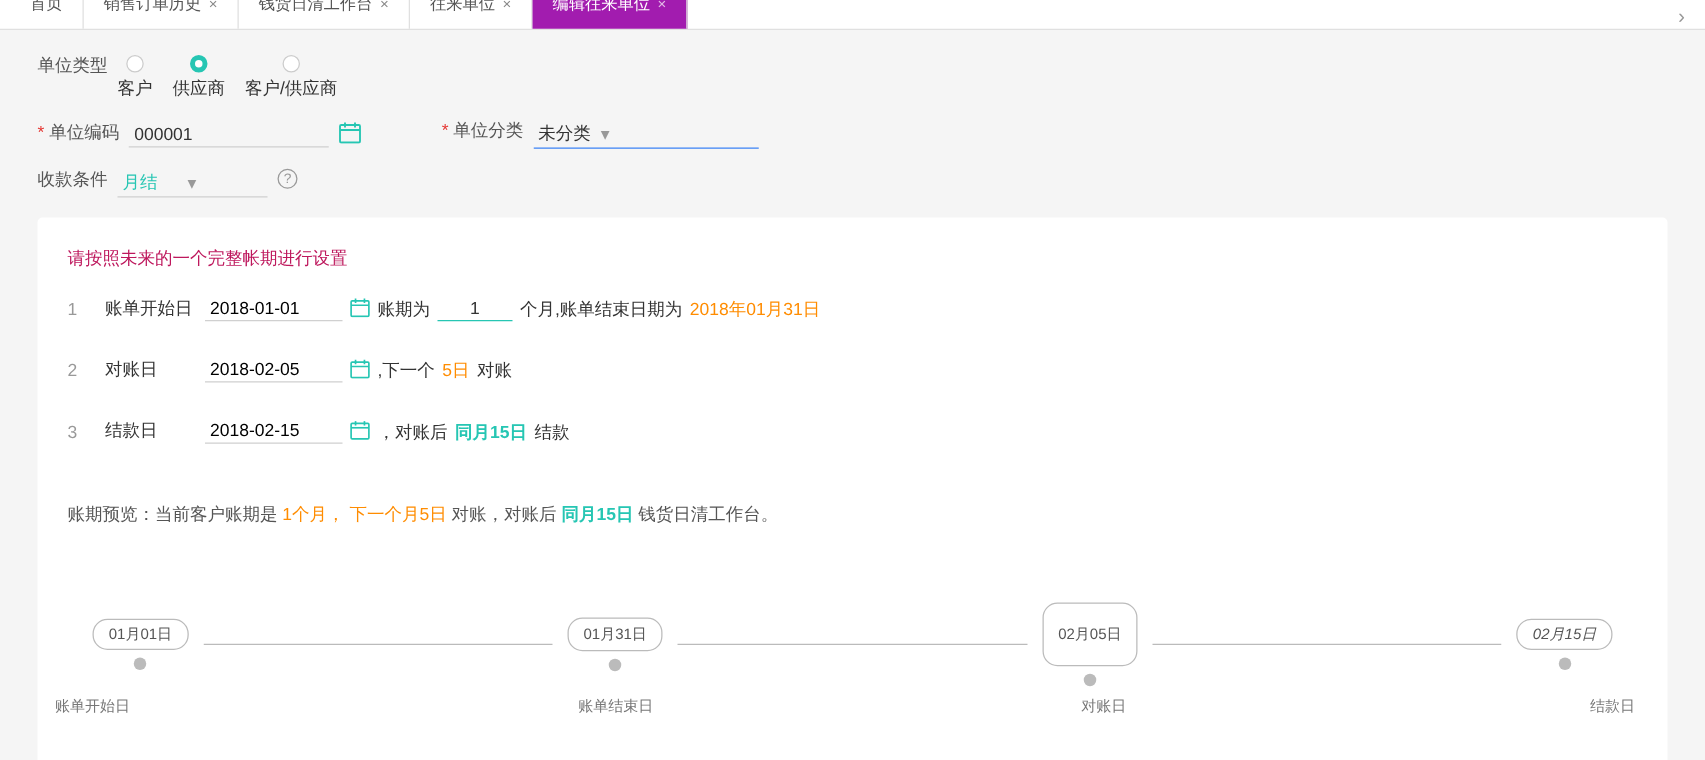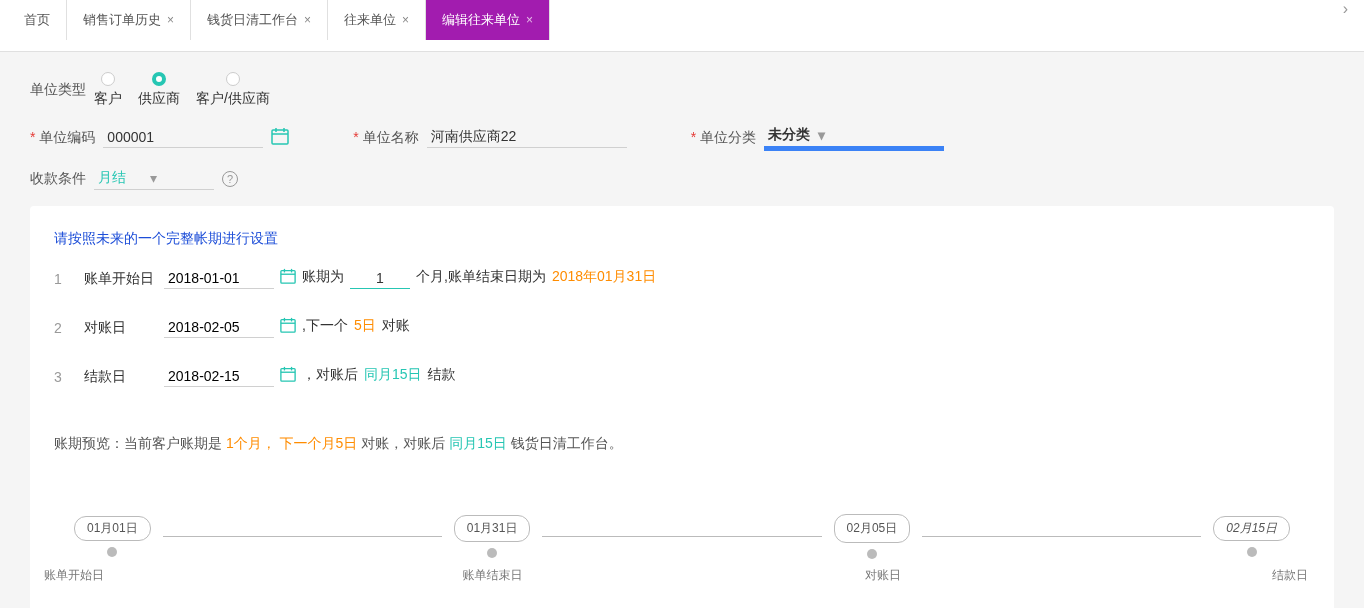--- a/index.html
+++ b/index.html
@@ -1,25 +1,25 @@
 <!DOCTYPE html>
 <html><head>
   <meta charset="utf-8">
   <style>
     * { box-sizing: border-box; margin: 0; padding: 0; }
     body { font-family: "Microsoft YaHei", "PingFang SC", sans-serif; font-size: 14px; color: #333; background: #f5f5f5; }
 
     
     .tabs-bar {
       display: flex;
-      align-items: flex-start;
+      align-items: flex-end;
       background: #fff;
       border-bottom: 1px solid #e0e0e0;
       padding: 0 8px;
-      height: 52px;
+      height: 24px;
     }
     .tab-item {
       display: flex;
       align-items: center;
       padding: 0 16px;
       height: 40px;
       cursor: pointer;
       font-size: 13px;
       color: #555;
       border-right: 1px solid #e0e0e0;
@@ -53,21 +53,20 @@
 
     .form-row {
       display: flex;
       align-items: center;
       margin-bottom: 16px;
       gap: 24px;
     }
 
     .form-field {
       display: flex;
-      align-items: center;
       gap: 8px;
     }
 
     .field-label {
       color: #555;
       white-space: nowrap;
     }
     .field-label.required::before {
       content: "* ";
       color: #e53935;
@@ -131,23 +130,22 @@
     .select-arrow {
       color: #999;
       margin-left: 4px;
     }
 
     .unit-classify-select {
       display: flex;
       align-items: center;
       gap: 4px;
       min-width: 180px;
-      border-bottom: 5px solid #3b82f6;
+      border-bottom: 1px solid #3b82f6;
       padding: 2px 4px;
-      font-weight: bold;
     }
 
     .help-icon {
       width: 16px;
       height: 16px;
       border-radius: 50%;
       border: 1px solid #999;
       display: inline-flex;
       align-items: center;
       justify-content: center;
@@ -158,21 +156,21 @@
 
     
     .card {
       background: #fff;
       border-radius: 4px;
       padding: 24px;
       margin-top: 8px;
     }
 
     .card-hint {
-      color: #1d4ed8;
+      color: #be185d;
       margin-bottom: 20px;
       font-size: 14px;
     }
 
     
     .steps-table {
       width: 100%;
     }
     .step-row {
       display: flex;
@@ -185,21 +183,21 @@
       color: #999;
       font-size: 14px;
     }
     .step-title {
       width: 80px;
       color: #333;
       font-size: 14px;
     }
     .step-content {
       display: flex;
-      align-items: flex-start;
+      align-items: flex-end;
       gap: 6px;
       flex: 1;
     }
 
     .date-input {
       border: none;
       border-bottom: 1px solid #d0d0d0;
       font-size: 14px;
       outline: none;
       background: transparent;
@@ -213,21 +211,21 @@
       font-size: 14px;
       outline: none;
       background: transparent;
       width: 60px;
       padding: 2px 4px;
       color: #333;
       text-align: center;
     }
 
     .highlight-orange { color: #ff8c00; font-weight: 500; }
-    .highlight-teal { color: #26c6b3; font-weight: 400; }
+    .highlight-teal { color: #26c6b3; font-weight: 700; }
     .plain-text { color: #333; }
 
     
     .preview-bar {
       margin-top: 8px;
       padding: 16px 0 0 0;
       color: #555;
       font-size: 14px;
       line-height: 1.8;
     }
@@ -292,24 +290,20 @@
       <span class="field-label required">单位编码</span>
       <input class="text-input" type="text" style="width: 160px;" value="000001">
       <span class="calendar-icon">
         <svg width="18" height="18" viewBox="0 0 18 18" fill="none">
             <rect x="1" y="3" width="16" height="14" rx="1" stroke="#26c6b3" stroke-width="1.5"></rect>
             <line x1="5" y1="1" x2="5" y2="5" stroke="#26c6b3" stroke-width="1.5"></line>
             <line x1="13" y1="1" x2="13" y2="5" stroke="#26c6b3" stroke-width="1.5"></line>
             <line x1="1" y1="7" x2="17" y2="7" stroke="#26c6b3" stroke-width="1.5"></line>
           </svg>
       </span>
-    </div>
-    <div class="form-field" style="margin-left:40px;">
-      <span class="field-label required">单位名称</span>
-      <input class="text-input" type="text" style="width: 200px;" value="河南供应商22">
     </div>
     <div class="form-field" style="margin-left:40px;">
       <span class="field-label required">单位分类</span>
       <div class="unit-classify-select">
         <span>未分类</span>
         <span class="select-arrow">▾</span>
       </div>
     </div>
   </div>
 
@@ -408,21 +402,21 @@
         <div style="flex:1;height:1px;background:#bbb;"></div>
 
         <div style="display:flex;flex-direction:column;align-items:center;position:relative;z-index:2;">
           <div style="border:1px solid #bbb;border-radius:12px;padding:4px 12px;font-size:12px;color:#555;background:#fff;white-space:nowrap;margin-bottom:6px;">01月31日</div>
           <div style="width:10px;height:10px;border-radius:50%;background:#bbb;"></div>
         </div>
 
         <div style="flex:1;height:1px;background:#bbb;"></div>
 
         <div style="display:flex;flex-direction:column;align-items:center;position:relative;z-index:2;">
-          <div style="border:1px solid #bbb;border-radius:12px;padding:5px 12px;font-size:12px;color:#555;background:#fff;white-space:nowrap;margin-bottom:6px;">02月05日</div>
+          <div style="border:1px solid #bbb;border-radius:12px;padding:16px 12px;font-size:12px;color:#555;background:#fff;white-space:nowrap;margin-bottom:6px;">02月05日</div>
           <div style="width:10px;height:10px;border-radius:50%;background:#bbb;"></div>
         </div>
 
         <div style="flex:1;height:1px;background:#bbb;"></div>
 
         <div style="display:flex;flex-direction:column;align-items:center;position:relative;z-index:2;">
           <div style="border:1px solid #bbb;border-radius:12px;padding:3px 12px;font-size:12px;color:#555;background:#fff;white-space:nowrap;margin-bottom:6px;font-style:italic;">02月15日</div>
           <div style="width:10px;height:10px;border-radius:50%;background:#bbb;"></div>
         </div>
       </div>

